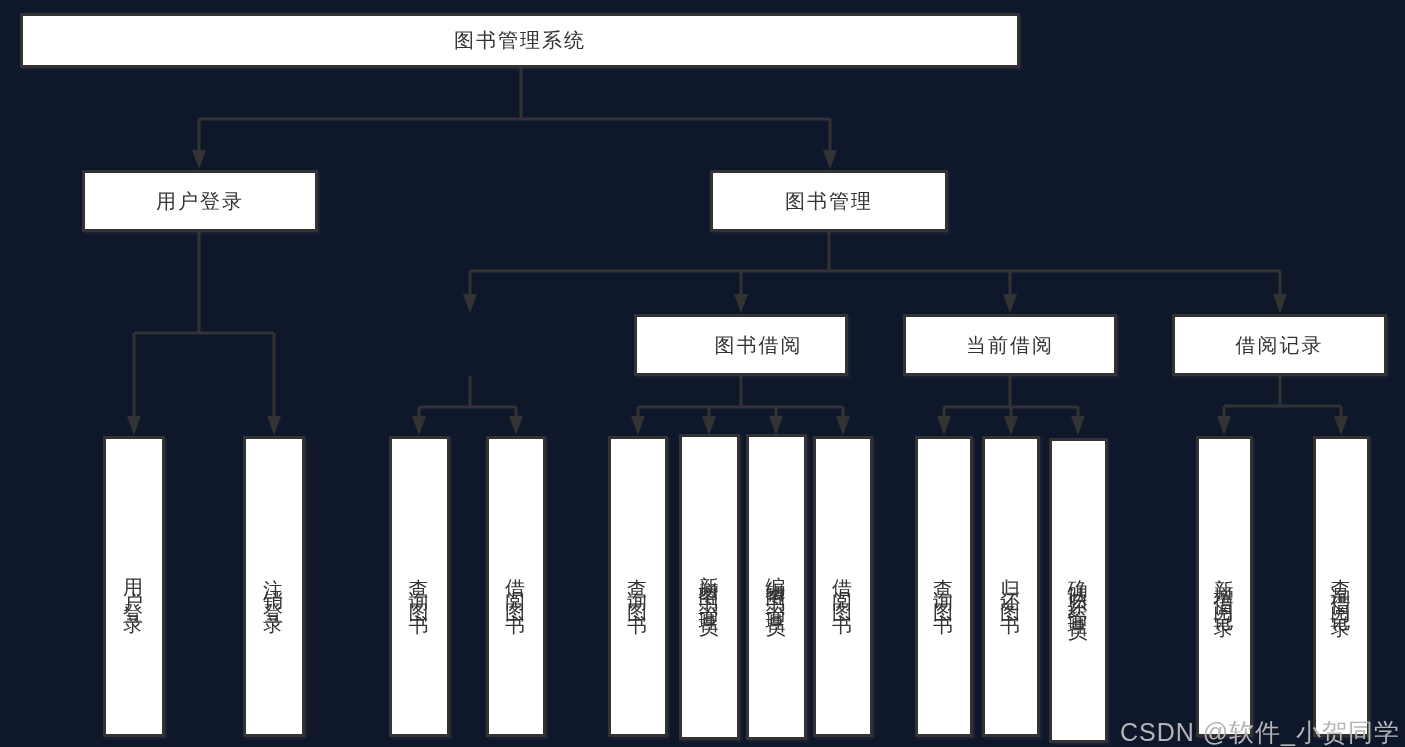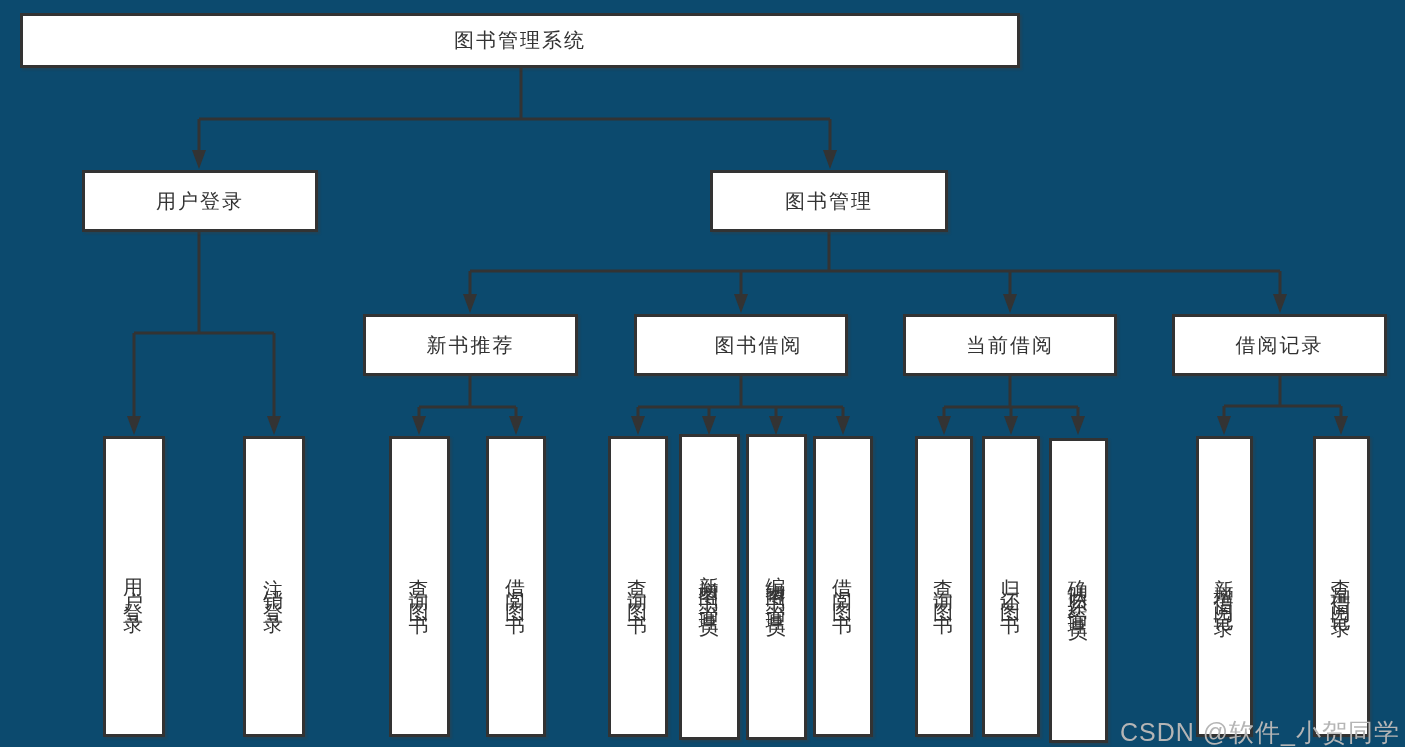--- a/index.html
+++ b/index.html
@@ -5,21 +5,21 @@
   html, body {
     margin: 0;
     padding: 0;
     background: #ffffff;
     font-family: "Liberation Sans", "DejaVu Sans", sans-serif;
   }
   .canvas {
     position: relative;
     width: 1405px;
     height: 747px;
-    background: #0c4a6e;
+    background: #0f172a;
     overflow: hidden;
   }
   svg.connectors {
     position: absolute;
     left: 0;
     top: 0;
     width: 1405px;
     height: 747px;
     pointer-events: none;
   }
@@ -112,23 +112,20 @@
     <span class="hlabel">图书管理系统</span>
   </div>
 
   <div class="box" style="left:82px; top:170px; width:236px; height:62px;">
     <span class="hlabel">用户登录</span>
   </div>
   <div class="box" style="left:710px; top:170px; width:238px; height:62px;">
     <span class="hlabel">图书管理</span>
   </div>
 
-  <div class="box" style="left:363px; top:314px; width:215px; height:62px;">
-    <span class="hlabel">新书推荐</span>
-  </div>
   <div class="box" style="left:634px; top:314px; width:214px; height:62px;padding-left:35px;">
     <span class="hlabel">图书借阅</span>
   </div>
   <div class="box" style="left:903px; top:314px; width:214px; height:62px;">
     <span class="hlabel">当前借阅</span>
   </div>
   <div class="box" style="left:1172px; top:314px; width:215px; height:62px;">
     <span class="hlabel">借阅记录</span>
   </div>
 

